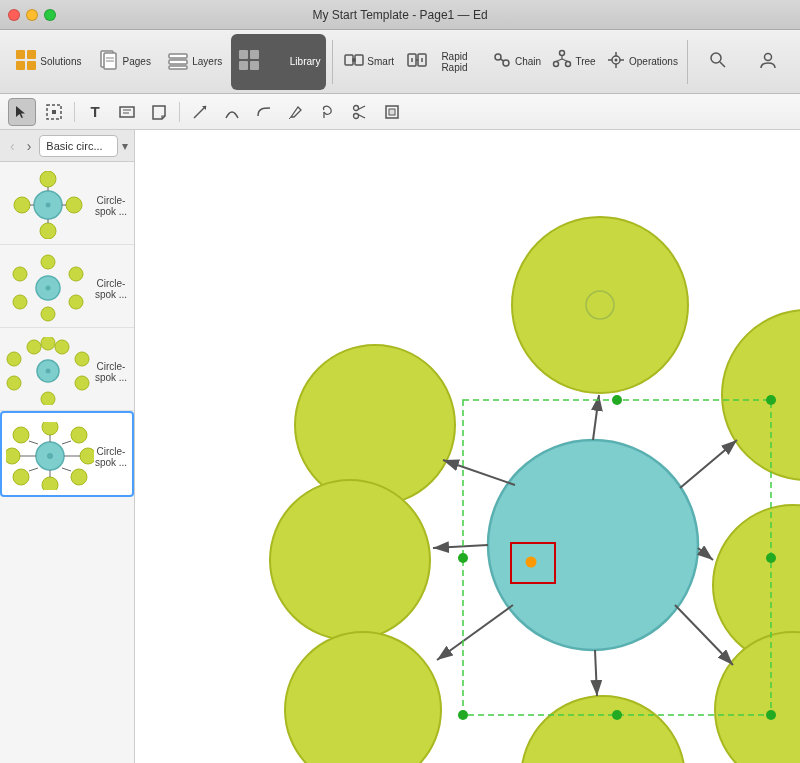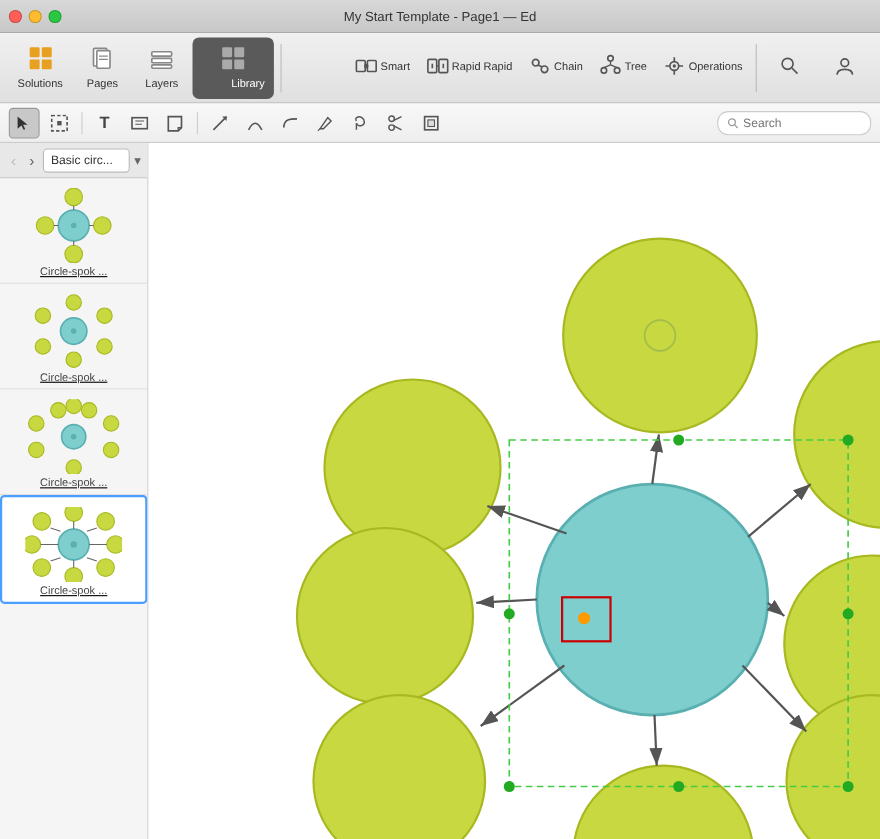--- a/index.html
+++ b/index.html
@@ -31,21 +31,21 @@
     #toolbar-top {
       height: 64px;
       background: linear-gradient(to bottom, #f0f0f0, #e0e0e0);
       border-bottom: 1px solid #bbb;
       display: flex;
       align-items: center;
       padding: 0 8px;
       gap: 2px;
     }
     .toolbar-btn {
-      display: flex; flex-direction: column; align-items: center; justify-content: center;
+      display: flex; align-items: center; justify-content: center;
       padding: 4px 8px; border-radius: 5px; cursor: pointer; min-width: 52px; height: 56px;
       background: none; border: none; gap: 2px;
     }
     .toolbar-btn.active { background: #5a5a5a; border-radius: 6px; }
     .toolbar-btn .icon { font-size: 22px; line-height: 1; }
     .toolbar-btn .label { font-size: 10px; color: #333; }
     .toolbar-btn.active .label { color: #fff; padding-left: 27px; }
     .toolbar-separator { width: 1px; height: 44px; background: #bbb; margin: 0 4px; }
     .toolbar-right { margin-left: auto; display: flex; align-items: center; gap: 2px; }
     .toolbar-btn-sm {
@@ -104,22 +104,22 @@
     .panel-title-box {
       flex: 1; background: white; border: 1px solid #bbb; border-radius: 4px;
       height: 22px; display: flex; align-items: center; padding: 0 6px; font-size: 11px; color: #333; text-align: center;
     }
     .panel-dropdown { font-size: 12px; color: #666; cursor: pointer; }
 
     .shape-grid {
       display: flex; flex-direction: column; gap: 0; overflow-y: auto; flex: 1;
     }
     .shape-item {
-      display: flex; flex-direction: column; align-items: center; padding: 8px 4px 4px;
-      cursor: pointer; border-bottom: 1px solid #e0e0e0; text-decoration: underline;
+      display: flex; align-items: center; padding: 8px 4px 4px;
+      cursor: pointer; border-bottom: 1px solid #e0e0e0;
     }
     .shape-item.selected { background: white; border: 2px solid #4a9eff; border-radius: 4px; }
     .shape-thumb {
       width: 90px; height: 70px; display: flex; align-items: center; justify-content: center;
       position: relative;
     }
     .shape-label { font-size: 10px; color: #444; margin-top: 2px; text-align: center; }
 
     
     #canvas {
@@ -340,27 +340,20 @@
         <line x1="6" y1="10.5" x2="13" y2="14" stroke="#555" stroke-width="1.3"></line>
       </svg>
   </button>
   <button class="tool-btn">
     <svg width="16" height="16" viewBox="0 0 16 16">
         <rect x="2" y="2" width="12" height="12" fill="none" stroke="#555" stroke-width="1.5"></rect>
         <rect x="5" y="5" width="6" height="6" fill="#ddd" stroke="#555" stroke-width="1"></rect>
       </svg>
   </button>
   <div class="tool-spacer"></div>
-  <div class="search-box">
-    <svg width="12" height="12" viewBox="0 0 12 12" fill="none">
-        <circle cx="5" cy="5" r="3.5" stroke="#999" stroke-width="1.3"></circle>
-        <line x1="8" y1="8" x2="11" y2="11" stroke="#999" stroke-width="1.3"></line>
-      </svg>
-    <input type="text" style="margin-left: 4px;" placeholder="Search">
-  </div>
 </div>
 
 <div id="main">
 
   <div id="left-panel">
     <div id="panel-nav">
       <span class="nav-arrow disabled">‹</span>
       <span class="nav-arrow">›</span>
       <div class="panel-title-box">Basic circ...</div>
       <span class="panel-dropdown">▾</span>

